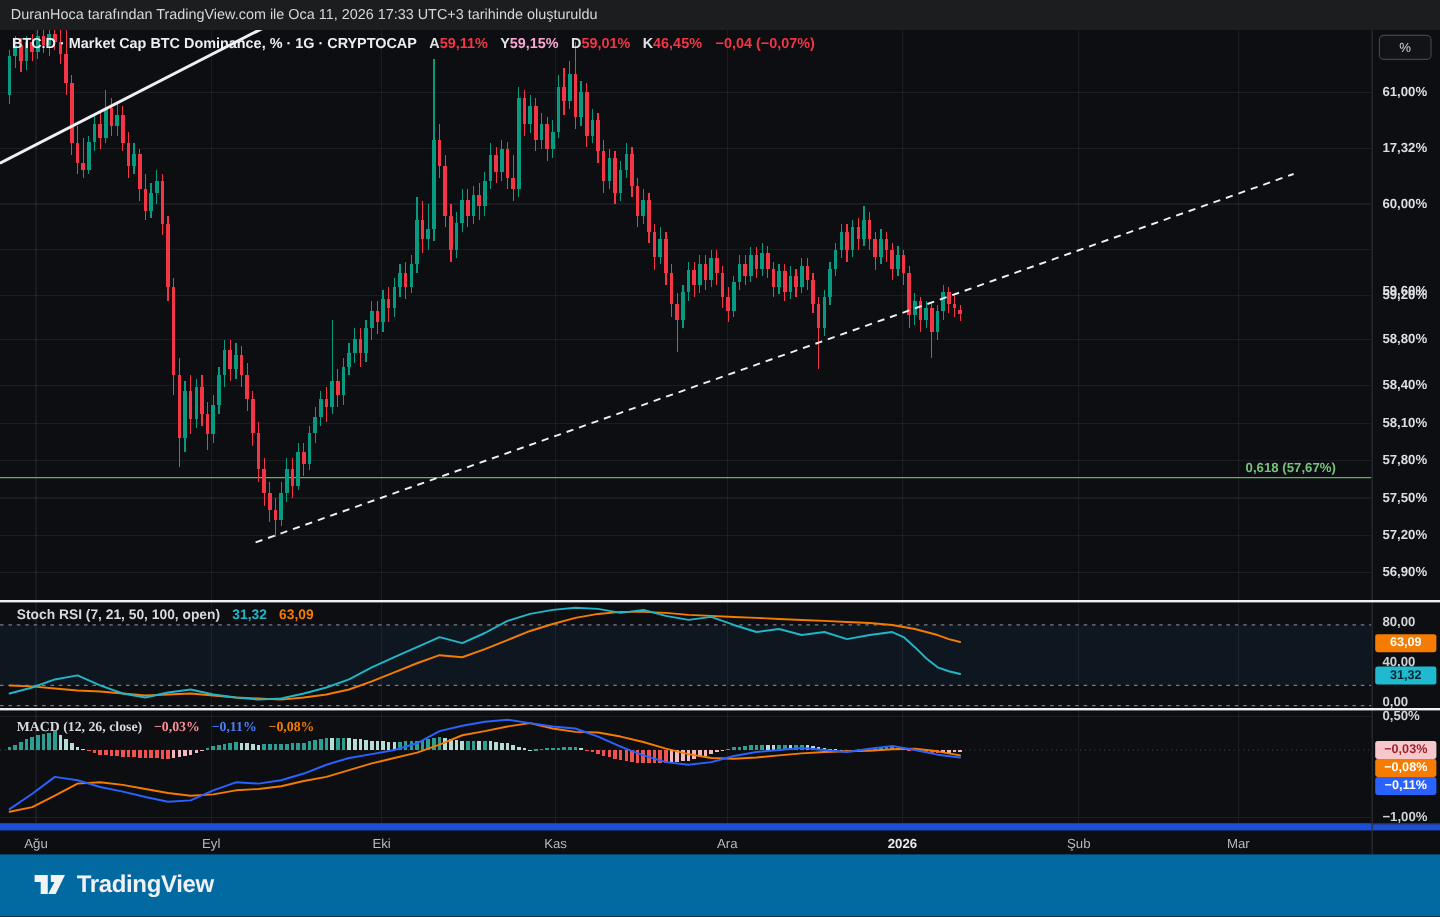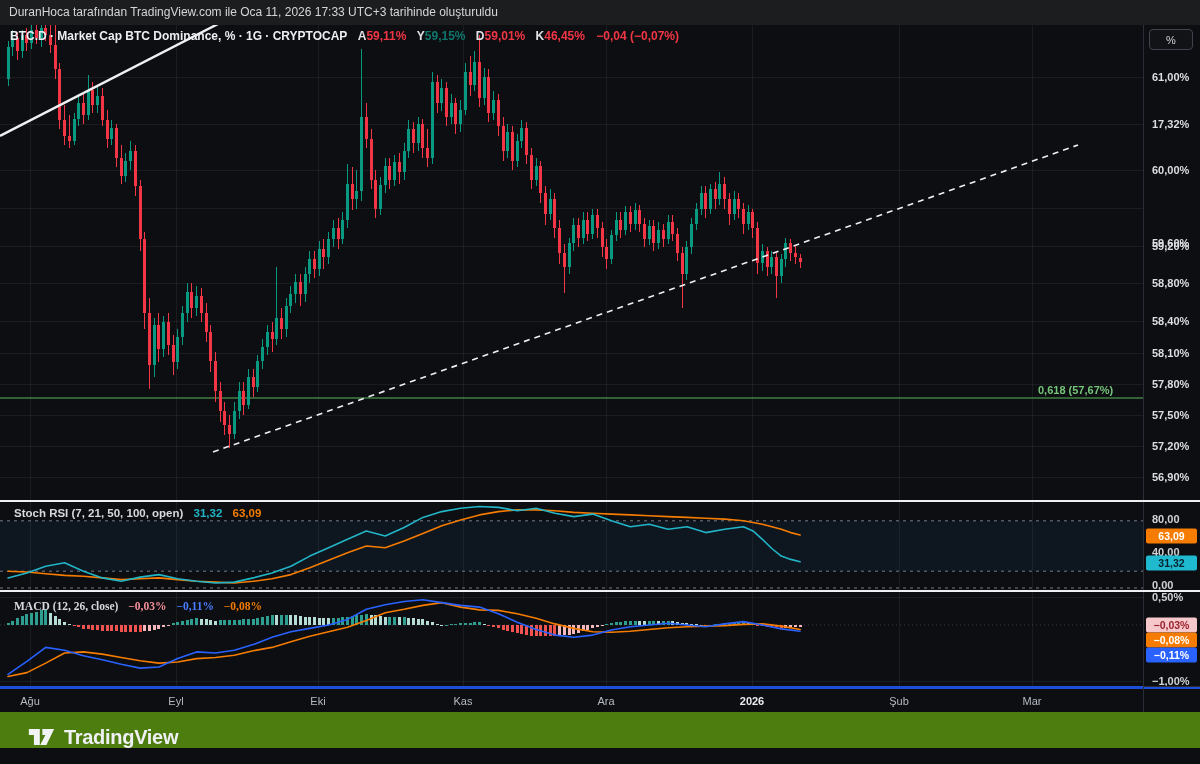--- a/index.html
+++ b/index.html
@@ -20,28 +20,28 @@
   #paxis{left:1143px;top:25px;width:57px;height:661px;border-left:1px solid #2a2e39;box-sizing:border-box;z-index:5;}
   .tick{position:absolute;left:8px;color:#dcdee1;font-size:11px;font-weight:600;transform:translateY(-50%);white-space:nowrap;}
   .tick.dim{color:#cfd2d7;}
   .badge{position:absolute;left:2px;width:51px;height:15px;border-radius:2px;font-size:10.5px;
          font-weight:700;text-align:center;line-height:15px;transform:translateY(-50%);}
   #unitbtn{position:absolute;left:5px;top:4px;width:44px;height:21px;border:1px solid #3f434e;border-radius:4px;
            background:#111317;color:#d3d5da;font-size:11px;text-align:center;line-height:21px;box-sizing:border-box;}
   
   .sep{left:0;width:1200px;height:2px;background:#eef0f3;z-index:7;}
   
-  #taxis{left:0;top:686px;width:1200px;height:26px;border-top:3px solid #1d4ed8;box-sizing:border-box;z-index:5;}
+  #taxis{left:0;top:686px;width:1200px;height:26px;border-top:6px solid #1d4ed8;box-sizing:border-box;z-index:5;}
   #taxis .tlab{position:absolute;top:6px;transform:translateX(-50%);font-size:11px;color:#b6bac2;}
   #taxis .tlab.strong{color:#e9eaee;font-weight:700;text-align:center;}
   #tcorner{left:1143px;top:686px;width:57px;height:26px;border-left:1px solid #2a2e39;border-top:1px solid #2a2e39;box-sizing:border-box;z-index:6;}
   
   #fiblabel{color:#76c47a;font-size:11px;font-weight:600;z-index:6;transform:translateY(-100%);}
   
-  #footer{left:0;top:712px;width:1200px;height:36px;background:#4d7c0f;z-index:8;}
+  #footer{left:0;top:712px;width:1200px;height:52px;background:#0369a1;z-index:8;}
   #tvlogo{position:absolute;left:28px;top:14px;display:flex;align-items:center;gap:9px;}
   #tvlogo .brand{color:#eff1f4;font-size:20px;font-weight:700;letter-spacing:-0.3px;}
 </style>
 </head>
 <body>
 
 <div id="app">
 
   <div id="topbar" class="abs">
     <span>DuranHoca tarafından TradingView.com ile Oca 11, 2026 17:33 UTC+3 tarihinde oluşturuldu</span>
@@ -610,21 +610,21 @@
           <rect x="798.62" y="625" width="3" height="1.68" fill="#f5b8bc"></rect>
         </g>
         <polyline points="8.0,676.5 26.9,672.6 45.7,663.1 64.6,653.0 83.4,651.9 102.3,654.1 121.2,657.5 140.0,660.8 158.9,663.1 177.7,662.0 196.6,658.6 215.5,657.5 234.3,655.2 253.2,650.8 272.0,647.4 290.9,641.8 309.8,636.2 328.6,631.7 347.5,627.2 366.3,620.5 385.2,612.7 404.1,609.3 422.9,605.4 441.8,602.6 460.6,607.1 479.5,609.9 498.4,610.4 517.2,613.8 536.1,618.3 554.9,623.9 573.8,628.4 592.7,631.7 611.5,632.3 630.4,631.2 649.2,629.5 668.1,627.8 687.0,626.7 705.8,626.1 724.7,625.6 743.5,624.4 762.4,623.9 781.3,626.1 800.1,629.5" fill="none" stroke="#f57c00" stroke-width="1.6" stroke-linejoin="round" stroke-linecap="round"></polyline>
         <polyline points="8.0,674.3 26.9,661.4 45.7,647.4 64.6,650.2 83.4,655.8 102.3,659.7 121.2,664.2 140.0,668.1 158.9,667.0 177.7,658.6 196.6,651.9 215.5,653.0 234.3,650.2 253.2,644.6 272.0,637.3 290.9,631.7 309.8,628.4 328.6,625.0 347.5,619.4 366.3,609.3 385.2,604.8 404.1,601.5 422.9,599.8 441.8,602.6 460.6,605.4 479.5,607.1 498.4,613.8 517.2,622.2 536.1,629.5 554.9,635.1 573.8,637.3 592.7,635.1 611.5,630.0 630.4,626.7 649.2,625.0 668.1,623.3 687.0,625.0 705.8,626.7 724.7,623.9 743.5,621.6 762.4,625.0 781.3,628.9 800.1,631.2" fill="none" stroke="#2962ff" stroke-width="1.6" stroke-linejoin="round" stroke-linecap="round"></polyline>
       </g>
     </svg>
 
   <div class="legend abs" style="top:29px;">
     <span class="sym">BTC.D · Market Cap BTC Dominance, % · 1G · CRYPTOCAP</span>
     <span class="lab">A</span><span class="val" style="color:#f23645">59,11%</span>
-    <span class="lab">Y</span><span class="val" style="color:#0f766e">59,15%</span>
+    <span class="lab">Y</span><span class="val" style="color:#f9a8d4">59,15%</span>
     <span class="lab">D</span><span class="val" style="color:#f23645">59,01%</span>
     <span class="lab">K</span><span class="val" style="color:#f23645">46,45%</span>
     <span class="val" style="color:#f23645;margin-left:8px">−0,04 (−0,07%)</span>
   </div>
 
   <div id="fiblabel" class="abs" style="left:1038px;top:396px;">0,618 (57,67%)</div>
 
   <div class="sep abs" style="top:500px;"></div>
   <div class="sep abs" style="top:590px;"></div>
 

